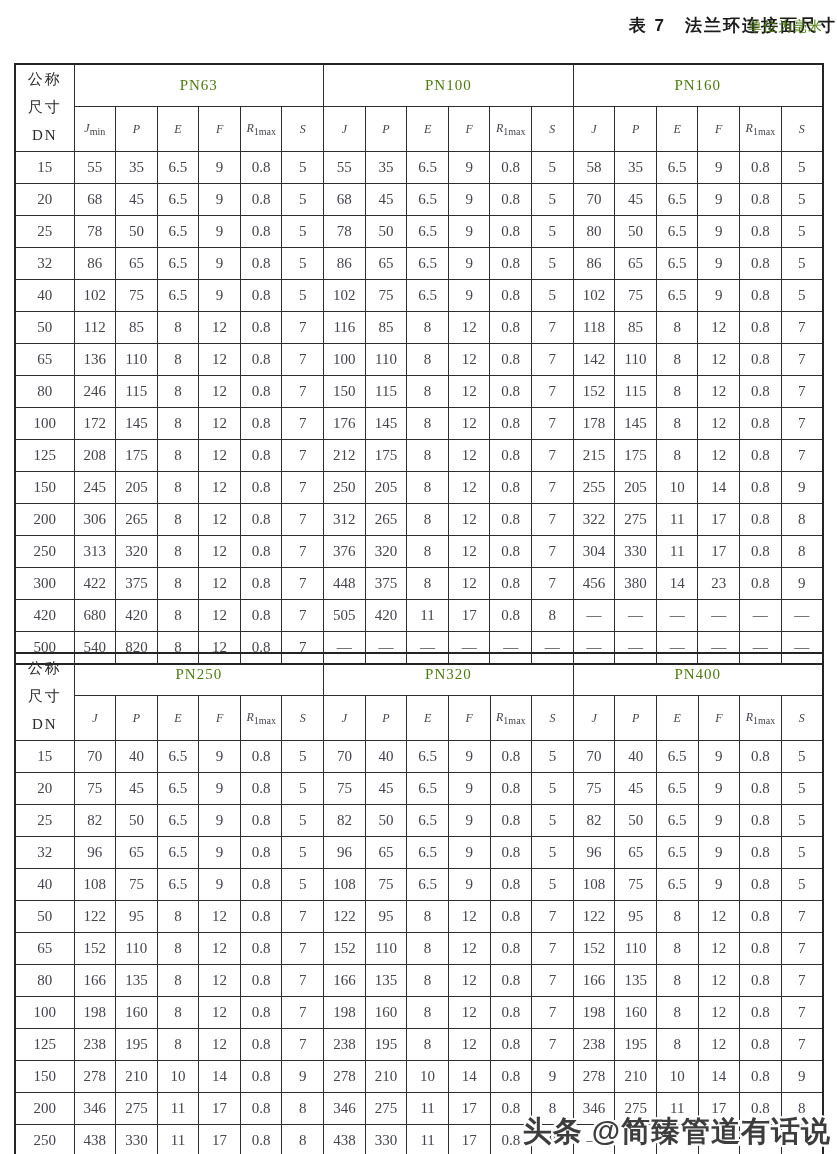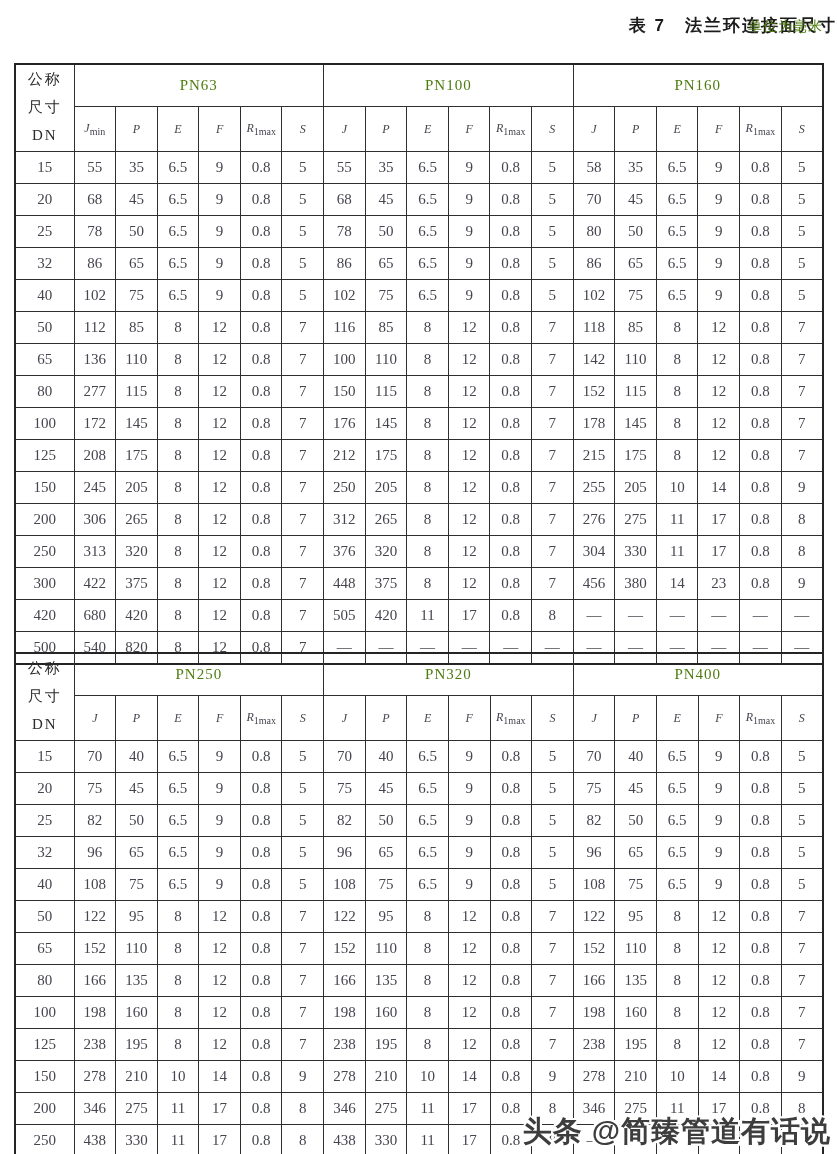--- a/index.html
+++ b/index.html
@@ -267,21 +267,21 @@
           <td>7</td>
           <td>142</td>
           <td>110</td>
           <td>8</td>
           <td>12</td>
           <td>0.8</td>
           <td>7</td>
         </tr>
         <tr>
           <td>80</td>
-          <td>277</td>
+          <td>246</td>
           <td>115</td>
           <td>8</td>
           <td>12</td>
           <td>0.8</td>
           <td>7</td>
           <td>150</td>
           <td>115</td>
           <td>8</td>
           <td>12</td>
           <td>0.8</td>
@@ -363,21 +363,21 @@
           <td>8</td>
           <td>12</td>
           <td>0.8</td>
           <td>7</td>
           <td>312</td>
           <td>265</td>
           <td>8</td>
           <td>12</td>
           <td>0.8</td>
           <td>7</td>
-          <td>276</td>
+          <td>322</td>
           <td>275</td>
           <td>11</td>
           <td>17</td>
           <td>0.8</td>
           <td>8</td>
         </tr>
         <tr>
           <td>250</td>
           <td>313</td>
           <td>320</td>

